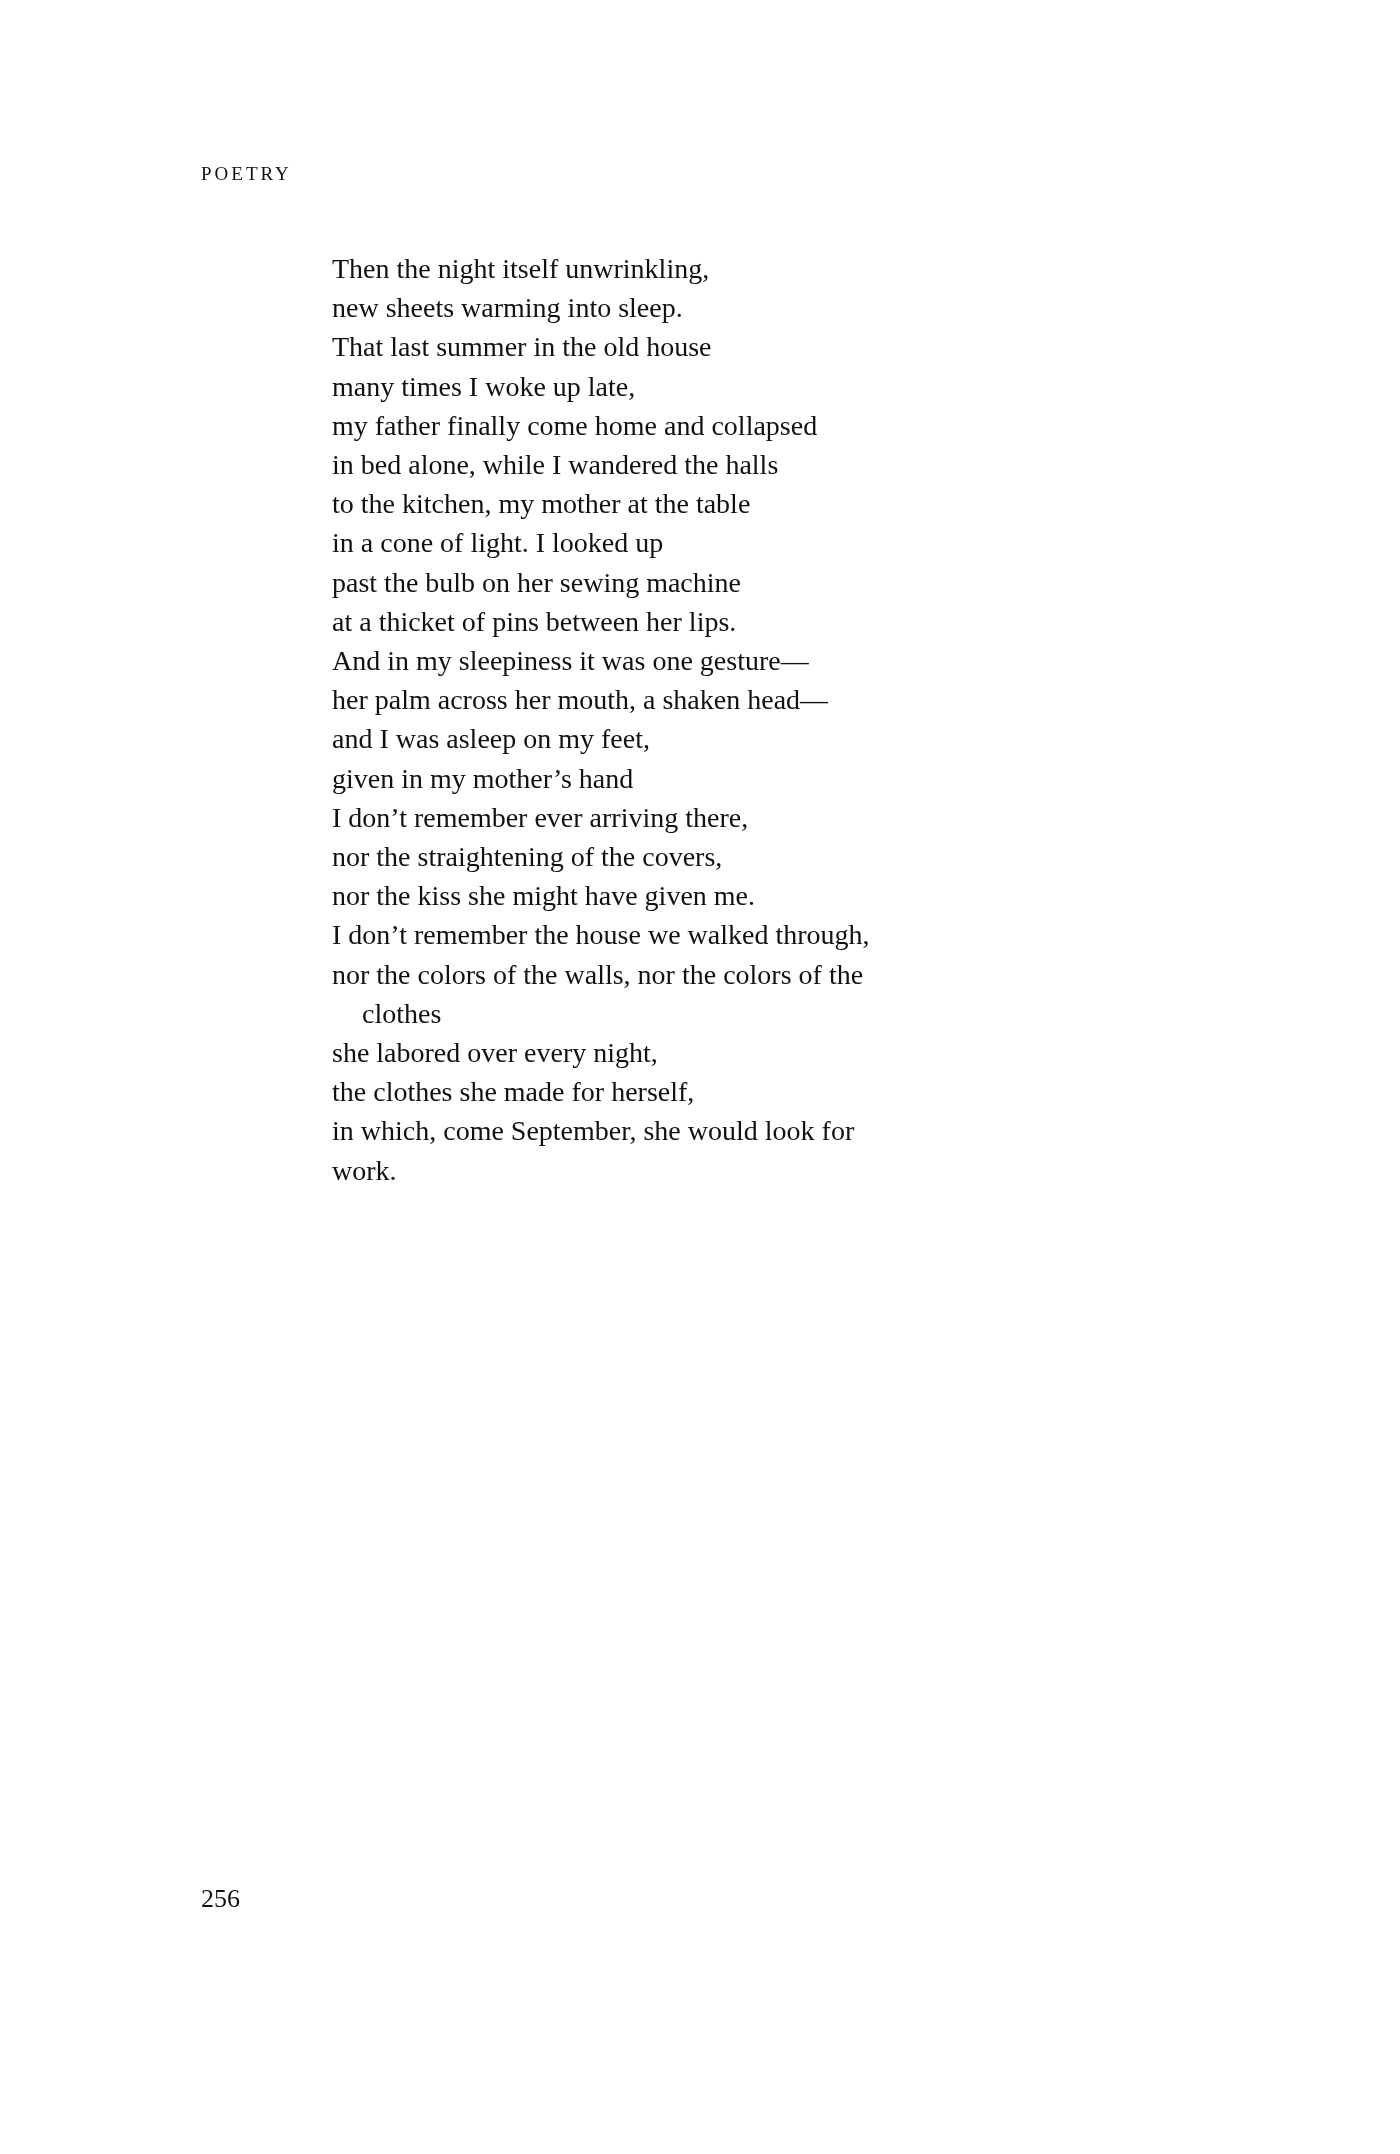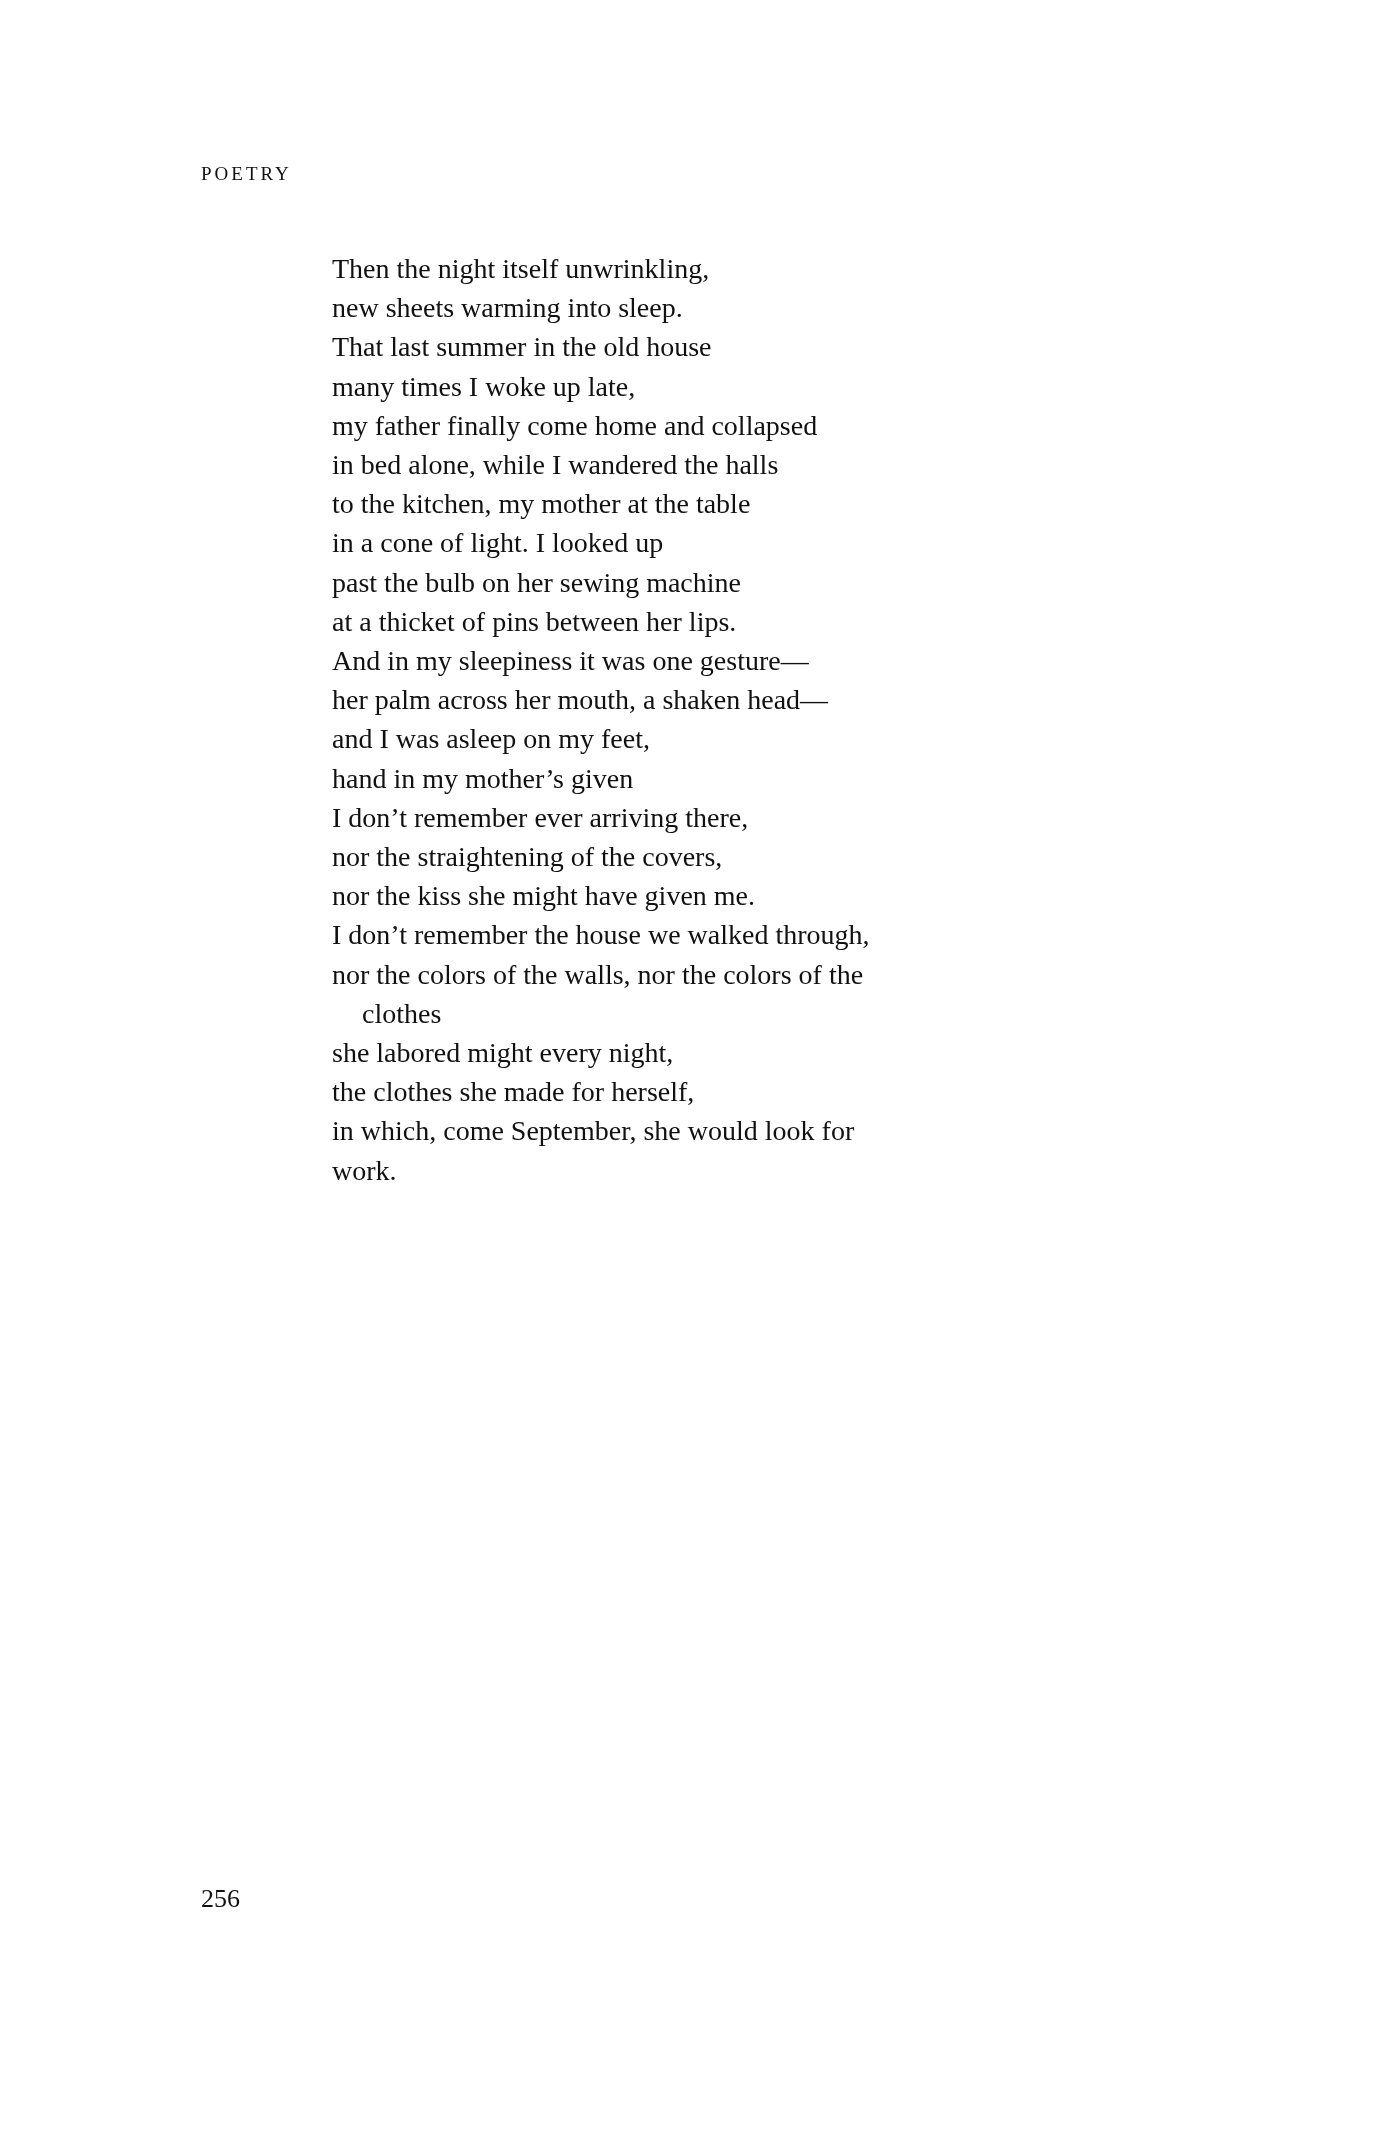--- a/index.html
+++ b/index.html
@@ -24,26 +24,26 @@
   <span class="line">many times I woke up late,</span>
   <span class="line">my father finally come home and collapsed</span>
   <span class="line">in bed alone, while I wandered the halls</span>
   <span class="line">to the kitchen, my mother at the table</span>
   <span class="line">in a cone of light. I looked up</span>
   <span class="line">past the bulb on her sewing machine</span>
   <span class="line">at a thicket of pins between her lips.</span>
   <span class="line">And in my sleepiness it was one gesture—</span>
   <span class="line">her palm across her mouth, a shaken head—</span>
   <span class="line">and I was asleep on my feet,</span>
-  <span class="line">hand in my mother’s given</span>
+  <span class="line">given in my mother’s hand</span>
   <span class="line">I don’t remember ever arriving there,</span>
   <span class="line">nor the straightening of the covers,</span>
   <span class="line">nor the kiss she might have given me.</span>
   <span class="line">I don’t remember the house we walked through,</span>
   <span class="line">nor the colors of the walls, nor the colors of the</span>
   <span class="line indent">clothes</span>
-  <span class="line">she labored might every night,</span>
+  <span class="line">she labored over every night,</span>
   <span class="line">the clothes she made for herself,</span>
   <span class="line">in which, come September, she would look for</span>
   <span class="line">work.</span>
 </div>
 
 <div class="folio">256</div>
 
 </body></html>

